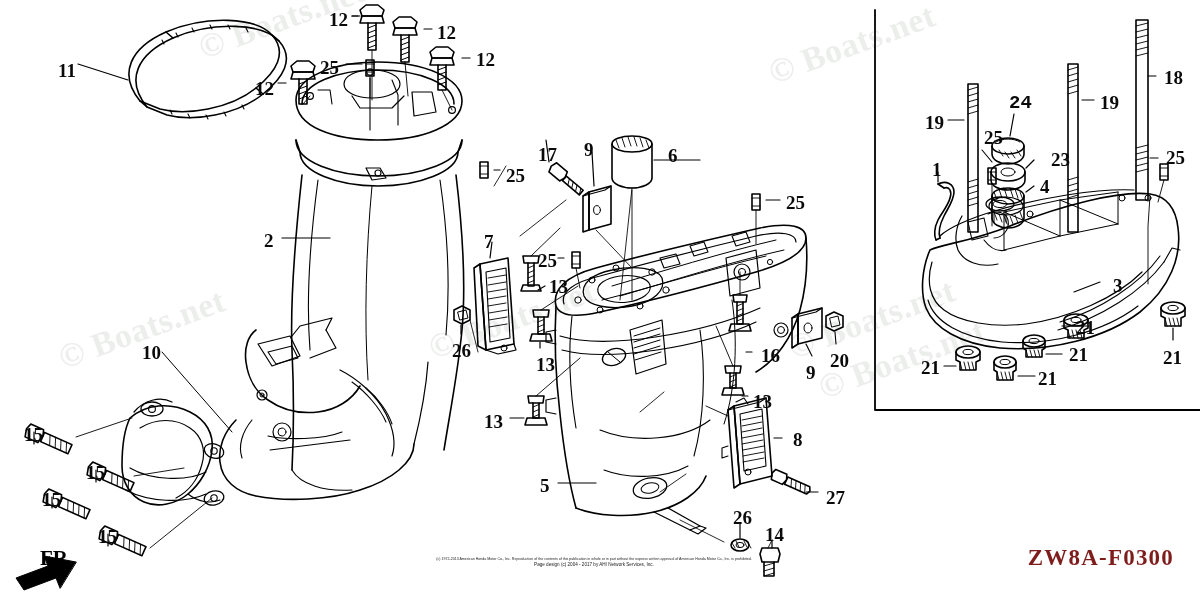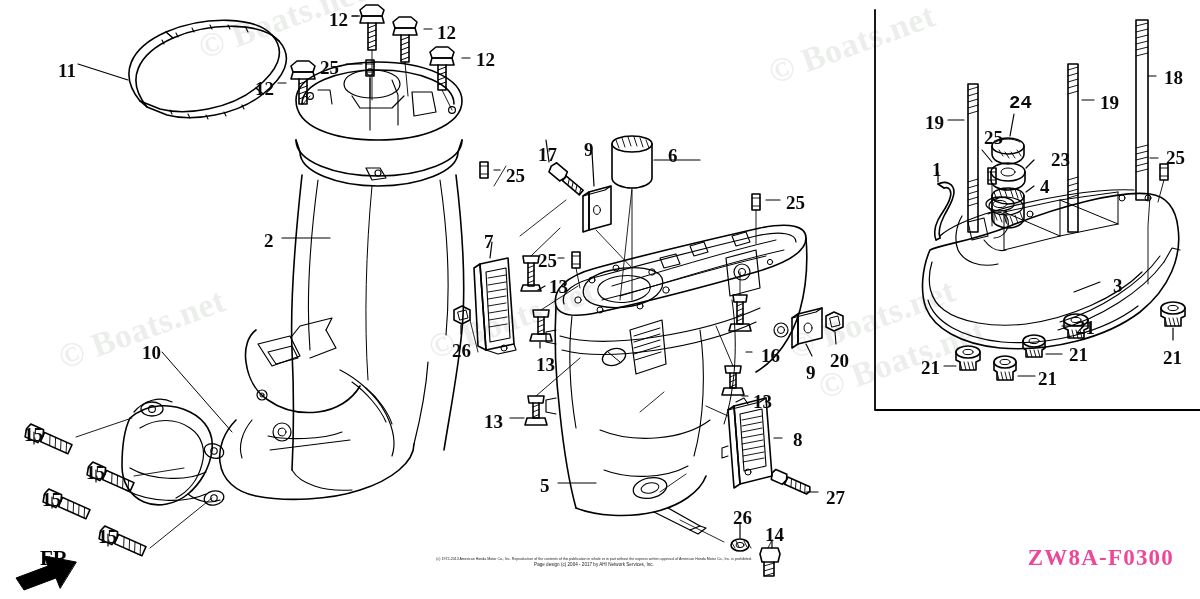--- a/index.html
+++ b/index.html
@@ -21,21 +21,21 @@
     white-space:nowrap;
     -webkit-font-smoothing:none;
   }
   .partno{
     position:absolute;
     right:26px;bottom:28px;
     font-family:"Liberation Serif", serif;
     font-weight:bold;
     font-size:23px;
     letter-spacing:1.2px;
-    color:#ec4899;
+    color:#7f1d1d;
   }
   .fineprint{
     position:absolute;
     left:326px;top:556px;width:536px;
     text-align:center;
     font-family:"Liberation Sans", sans-serif;
     font-size:3.6px;
     line-height:6.4px;
     color:#222;
     transform:scale(1);

